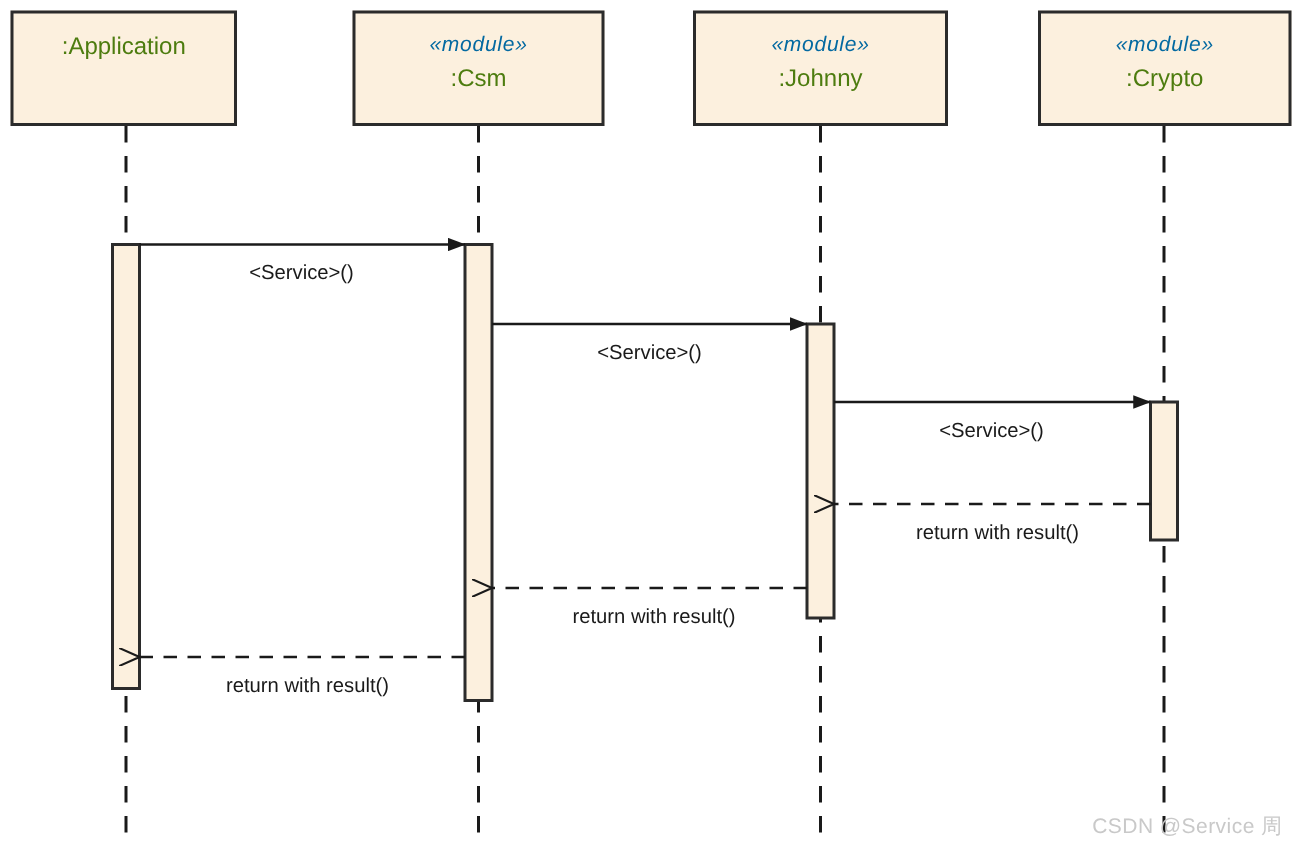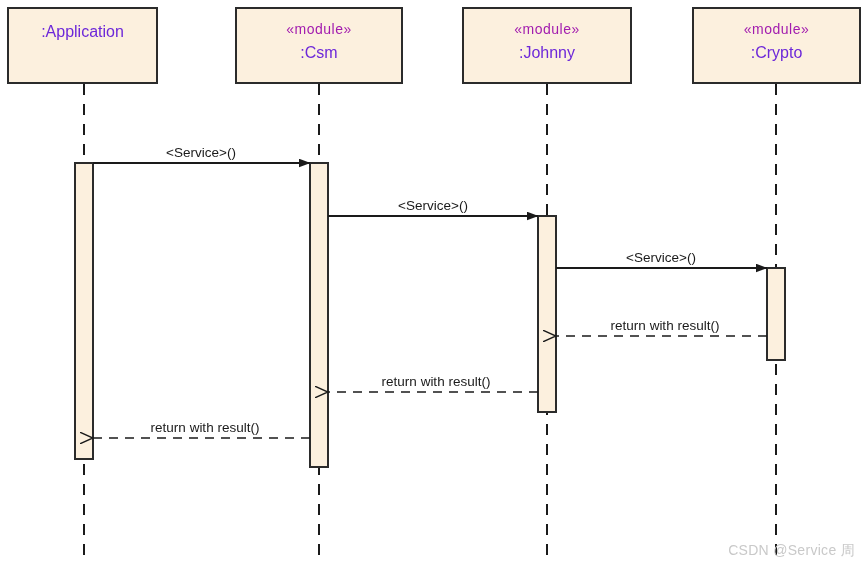--- a/index.html
+++ b/index.html
@@ -31,41 +31,43 @@
     box-sizing: border-box;
     background: #fcf0de;
     border: 2px solid #2b2b2b;
     display: flex;
     flex-direction: column;
     align-items: center;
     padding-top: 11px;
   }
   .stereotype {
     font-size: 14px;
-    color: #a21caf;
+    color: #0369a1;
     letter-spacing: 0.5px;
     line-height: 18px;
     height: 18px;
+    font-style: italic;
   }
   .inst-name {
     font-size: 16px;
-    color: #6d28d9;
+    color: #4d7c0f;
     line-height: 22px;
     margin-top: 4px;
     text-align: center;
   }
   .inst-name.solo {
     margin-top: 1px;
   }
   .msg-label {
     position: absolute;
     font-size: 13.5px;
     color: #1a1a1a;
     white-space: nowrap;
     transform: translateX(-50%);
+    margin-top: 29px;
   }
   .watermark {
     position: absolute;
     right: 10px;
     bottom: 8px;
     font-size: 14px;
     color: #c9c9c9;
     white-space: nowrap;
     letter-spacing: 0.3px;
   }

